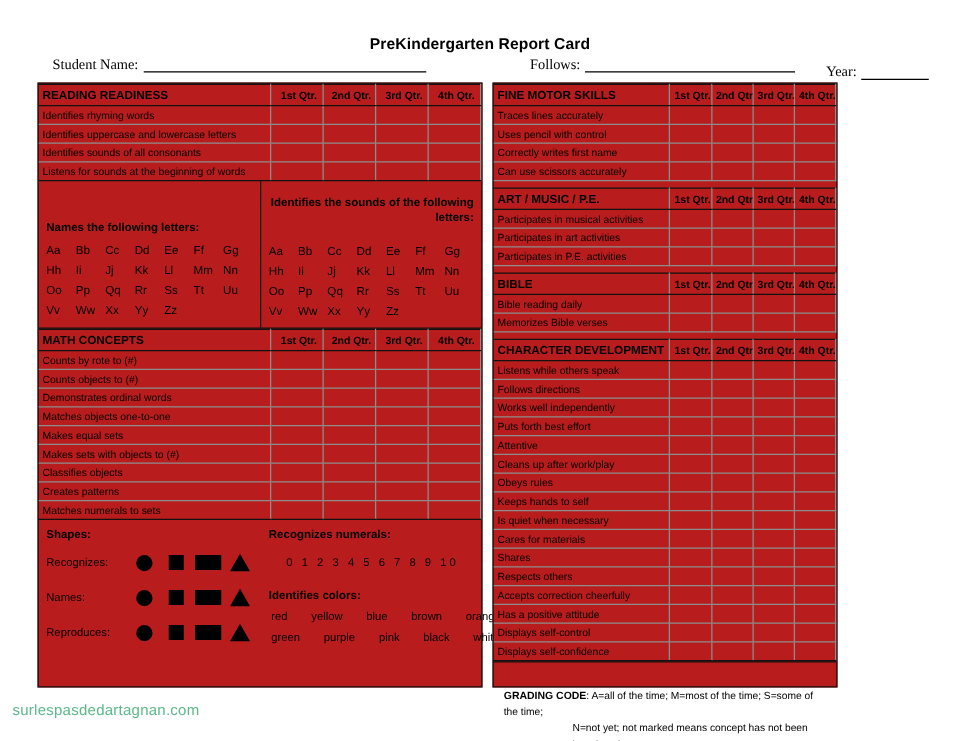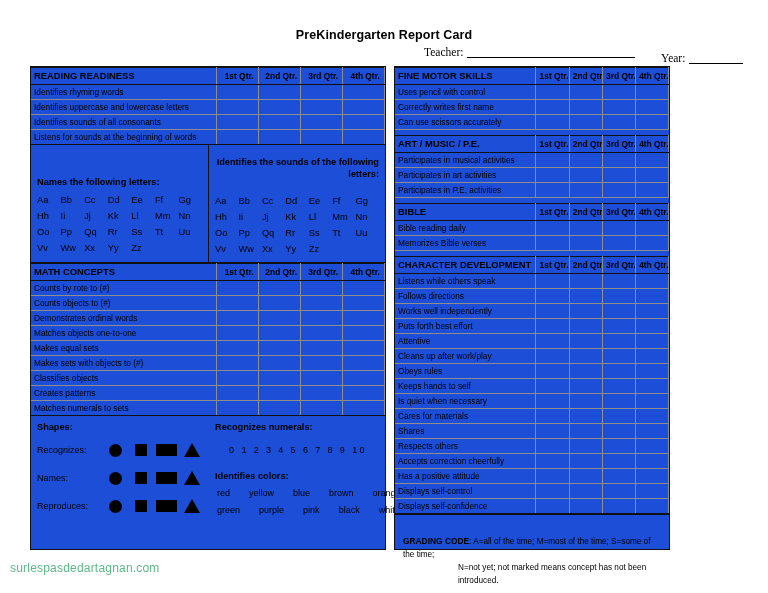--- a/index.html
+++ b/index.html
@@ -50,21 +50,21 @@
   
   #sheet {
     position: absolute;
     left: 0; top: 66px;
     width: 768px;
   }
   .col {
     position: absolute;
     border: 1.6px solid #111;
     box-sizing: border-box;
-    background: #1d4ed8;
+    background: #b91c1c;
   }
   #col-left  { left: 30px;  top: 0; width: 356px; height: 484px; }
   #col-right { left: 394px; top: 0; width: 276px; height: 484px; }
 
   
   table.grid {
     border-collapse: collapse;
     width: 100%;
     table-layout: fixed;
     font-size: 8.3px;
@@ -210,22 +210,26 @@
     font-family: "Liberation Sans", sans-serif;
     letter-spacing: .2px;
   }
 </style>
 </head>
 <body>
 
 <div id="doc-title">PreKindergarten Report Card</div>
 
 <div id="header-fields">
+  <div class="hdr-group" style="left:42px; top:0;">
+    <span class="hdr-label">Student Name:</span>
+    <span class="hdr-rule" style="width:226px;"></span>
+  </div>
   <div class="hdr-group" style="left:424px; top:0;">
-    <span class="hdr-label">Teacher:</span>
+    <span class="hdr-label">Follows:</span>
     <span class="hdr-rule" style="width:168px;"></span>
   </div>
   <div class="hdr-group" style="left:661px; top:6px;">
     <span class="hdr-label">Year:</span>
     <span class="hdr-rule" style="width:54px;"></span>
   </div>
 </div>
 
 <div id="sheet">
 
@@ -509,20 +513,27 @@
       </colgroup>
       <tbody id="tbl-right">
           <tr class="sec-head">
             <td class="lbl">FINE MOTOR SKILLS</td>
             <td class="q qfirst">1st Qtr.</td>
             <td class="q">2nd Qtr.</td>
             <td class="q">3rd Qtr.</td>
             <td class="q">4th Qtr.</td>
           </tr>
           <tr>
+            <td class="lbl">Traces lines accurately</td>
+            <td class="q qfirst"></td>
+            <td class="q"></td>
+            <td class="q"></td>
+            <td class="q"></td>
+          </tr>
+          <tr>
             <td class="lbl">Uses pencil with control</td>
             <td class="q qfirst"></td>
             <td class="q"></td>
             <td class="q"></td>
             <td class="q"></td>
           </tr>
           <tr>
             <td class="lbl">Correctly writes first name</td>
             <td class="q qfirst"></td>
             <td class="q"></td>

